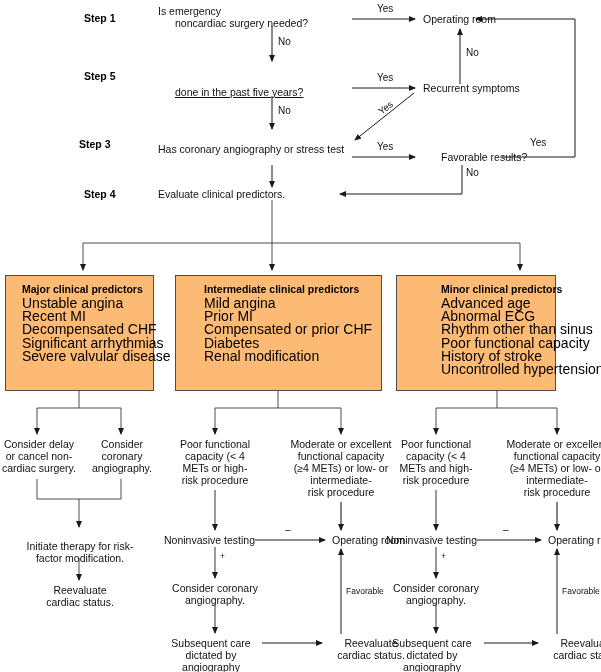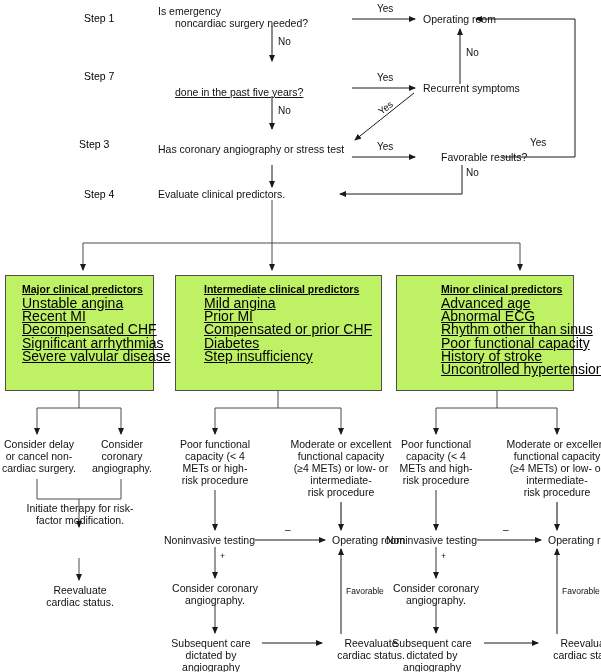--- a/index.html
+++ b/index.html
@@ -1,24 +1,24 @@
 <!DOCTYPE html>
 <html><head>
 <meta charset="utf-8">
 <style>
   html,body{margin:0;padding:0;background:#ffffff;}
   body{font-family:"Liberation Sans","DejaVu Sans",sans-serif;color:#000;}
   #canvas{position:relative;width:601px;height:672px;overflow:hidden;background:#fff;}
   svg.lines{position:absolute;left:0;top:0;width:601px;height:672px;pointer-events:none;}
   .t{position:absolute;font-size:10.5px;line-height:12.6px;white-space:pre;color:#111;}
   .tc{position:absolute;font-size:10.5px;line-height:12px;text-align:center;color:#111;}
-  .step{position:absolute;font-size:10.5px;font-weight:normal;white-space:nowrap;color:#000;}
+  .step{position:absolute;font-size:10.5px;font-weight:bold;white-space:nowrap;color:#000;}
   .lbl{position:absolute;font-size:10px;white-space:nowrap;color:#111;}
   .lbl-sm{position:absolute;font-size:8.5px;white-space:nowrap;color:#111;}
-  .box{position:absolute;border:1px solid #4d4d4d;background:#bef264;box-sizing:border-box;text-decoration:underline;}
+  .box{position:absolute;border:1px solid #4d4d4d;background:#fdba74;box-sizing:border-box;}
   .box .bt{font-size:10.5px;font-weight:bold;display:block;margin-bottom:2px;white-space:nowrap;}
   .box .bi{font-size:14px;display:block;line-height:13.2px;white-space:nowrap;}
   .box-inner{padding:7px 0 0 0;}
   .rot{position:absolute;font-size:9.5px;transform:rotate(-38deg);transform-origin:left top;white-space:nowrap;color:#111;}
 </style>
 </head>
 <body>
 
 <div id="canvas">
 
@@ -102,21 +102,21 @@
     <path d="M436,547 L436,578" stroke="#808080" stroke-width="1.6" fill="none" marker-end="url(#ah)"></path>
 
     <path d="M436,604 L436,633" stroke="#808080" stroke-width="1.6" fill="none" marker-end="url(#ah)"></path>
 
     <path d="M484,643 L538,643" stroke="#1a1a1a" stroke-width="1" fill="none" marker-end="url(#ah)"></path>
 
     <path d="M557,634 L557,549" stroke="#1a1a1a" stroke-width="1" fill="none" marker-end="url(#ah)"></path>
   </svg>
 
   <div class="step" style="left:84px;top:12px;">Step 1</div>
-  <div class="step" style="left:84px;top:70px;">Step 7</div>
+  <div class="step" style="left:84px;top:70px;">Step 5</div>
   <div class="step" style="left:79px;top:138px;">Step 3</div>
   <div class="step" style="left:84px;top:188px;">Step 4</div>
 
   <div class="t" style="left:158px;top:5px;">Is emergency</div>
   <div class="t" style="left:175px;top:17px;">noncardiac surgery needed?</div>
 
   <div class="t" style="left:175px;top:86px;text-decoration:underline;">done in the past five years?</div>
 
   <div class="t" style="left:158px;top:143px;">Has coronary angiography or stress test</div>
 
@@ -147,39 +147,39 @@
     </div>
   </div>
 
   <div class="box" style="left:175px;top:275px;width:207px;height:116px;">
     <div class="box-inner" style="padding-left:28px;">
       <span class="bt">Intermediate clinical predictors</span>
       <span class="bi">Mild angina</span>
       <span class="bi">Prior MI</span>
       <span class="bi">Compensated or prior CHF</span>
       <span class="bi">Diabetes</span>
-      <span class="bi">Step insufficiency</span>
+      <span class="bi">Renal modification</span>
     </div>
   </div>
 
-  <div class="box" style="left:396px;top:275px;width:178px;height:116px;">
+  <div class="box" style="left:396px;top:275px;width:160px;height:116px;">
     <div class="box-inner" style="padding-left:44px;">
       <span class="bt">Minor clinical predictors</span>
       <span class="bi">Advanced age</span>
       <span class="bi">Abnormal ECG</span>
       <span class="bi">Rhythm other than sinus</span>
       <span class="bi">Poor functional capacity</span>
       <span class="bi">History of stroke</span>
       <span class="bi">Uncontrolled hypertension</span>
     </div>
   </div>
 
   <div class="tc" style="left:0px;top:438px;width:78px;">Consider delay<br>or cancel non-<br>cardiac surgery.</div>
   <div class="tc" style="left:83px;top:438px;width:78px;">Consider<br>coronary<br>angiography.</div>
-  <div class="tc" style="left:9px;top:502px;width:142px;">Initiate therapy for risk-<br>factor modification.</div>
+  <div class="tc" style="left:9px;top:540px;width:142px;">Initiate therapy for risk-<br>factor modification.</div>
   <div class="tc" style="left:19px;top:584px;width:122px;">Reevaluate<br>cardiac status.</div>
 
   <div class="tc" style="left:166px;top:438px;width:98px;">Poor functional<br>capacity (&lt; 4<br>METs or high-<br>risk procedure</div>
   <div class="tc" style="left:275px;top:438px;width:132px;">Moderate or excellent<br>functional capacity<br>(≥4 METs) or low- or<br>intermediate-<br>risk procedure</div>
   <div class="t" style="left:164px;top:534px;">Noninvasive testing</div>
   <div class="t" style="left:332px;top:534px;">Operating room</div>
   <div class="lbl" style="left:285px;top:524px;">–</div>
   <div class="lbl-sm" style="left:220px;top:551px;">+</div>
   <div class="tc" style="left:160px;top:582px;width:110px;">Consider coronary<br>angiography.</div>
   <div class="tc" style="left:163px;top:637px;width:96px;">Subsequent care<br>dictated by<br>angiography</div>

